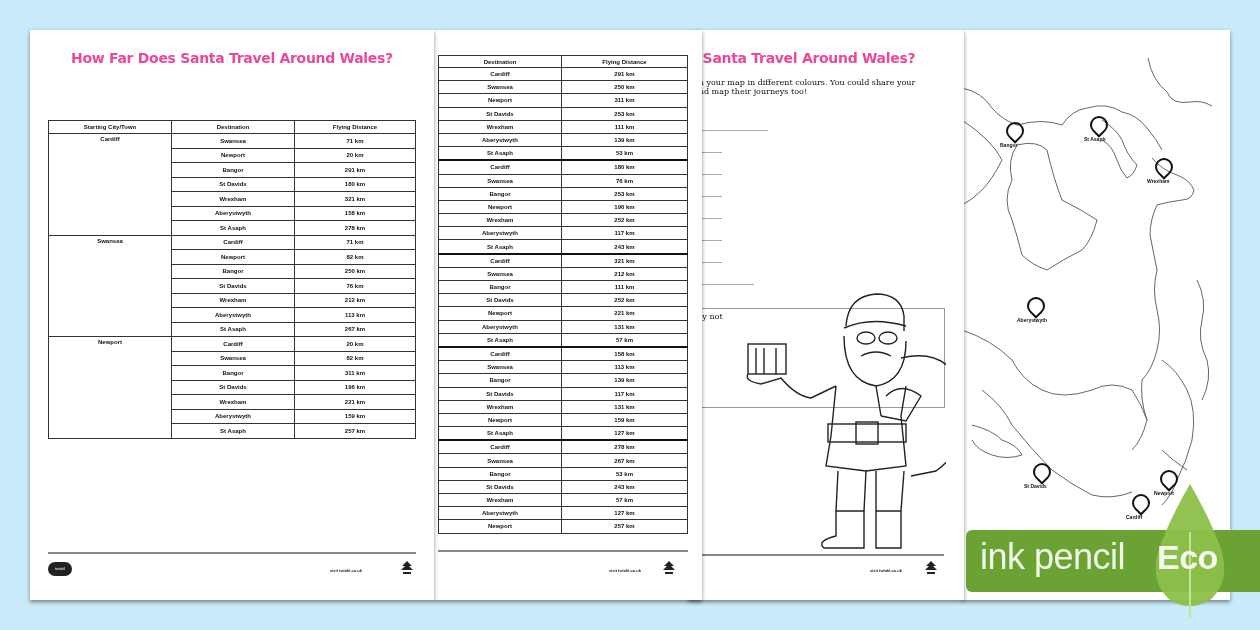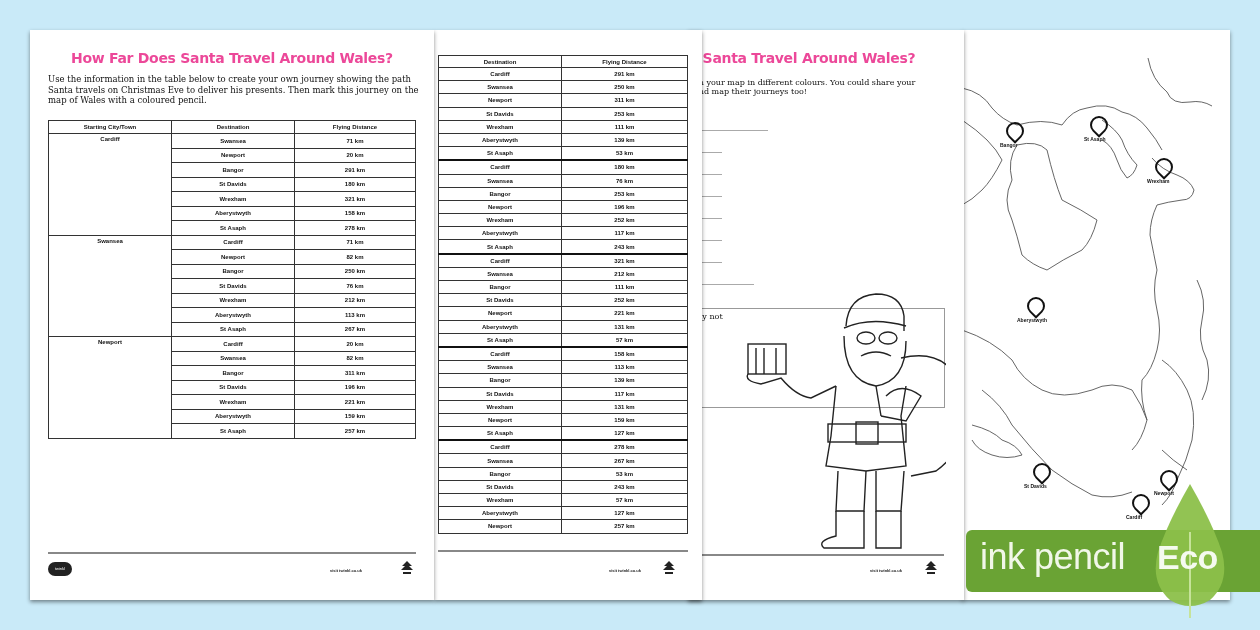--- a/index.html
+++ b/index.html
@@ -24,21 +24,20 @@
   .eco-text { position:absolute; left:14px; top:6px; font-size:36px; color:#f1f7e8; font-family:"Liberation Sans", sans-serif; letter-spacing:-0.5px; }
   .leaf { position:absolute; left:1150px; top:482px; width:80px; height:140px; z-index:11; }
   .eco-word { position:absolute; left:1157px; top:538px; font-size:34px; font-weight:bold; color:#f5faef; z-index:12; letter-spacing:-0.5px; }
   .pin-label { position:absolute; font-size:5px; font-weight:bold; color:#111; }
 </style>
 </head>
 <body>
 
 <div class="page" id="p1">
   <div class="title" style="position:absolute; left:0; top:20px; width:404px;">How Far Does Santa Travel Around Wales?</div>
-  <div class="intro" style="position:absolute; left:18px; top:44px; width:372px;">Use the information in the table below to create your own journey showing the path Santa travels on Christmas Eve to deliver his presents. Then mark this journey on the map of Wales with a coloured pencil.</div>
   <table class="dist" id="t1" style="position:absolute; left:18px; top:90px; width:368px;">
     <thead>
         <tr>
       <th style="width:122px;">Starting City/Town</th>
       <th style="width:122px;">Destination</th>
       <th>Flying Distance</th>
     </tr>
       </thead>
     <tbody id="t1body">
         <tr>

